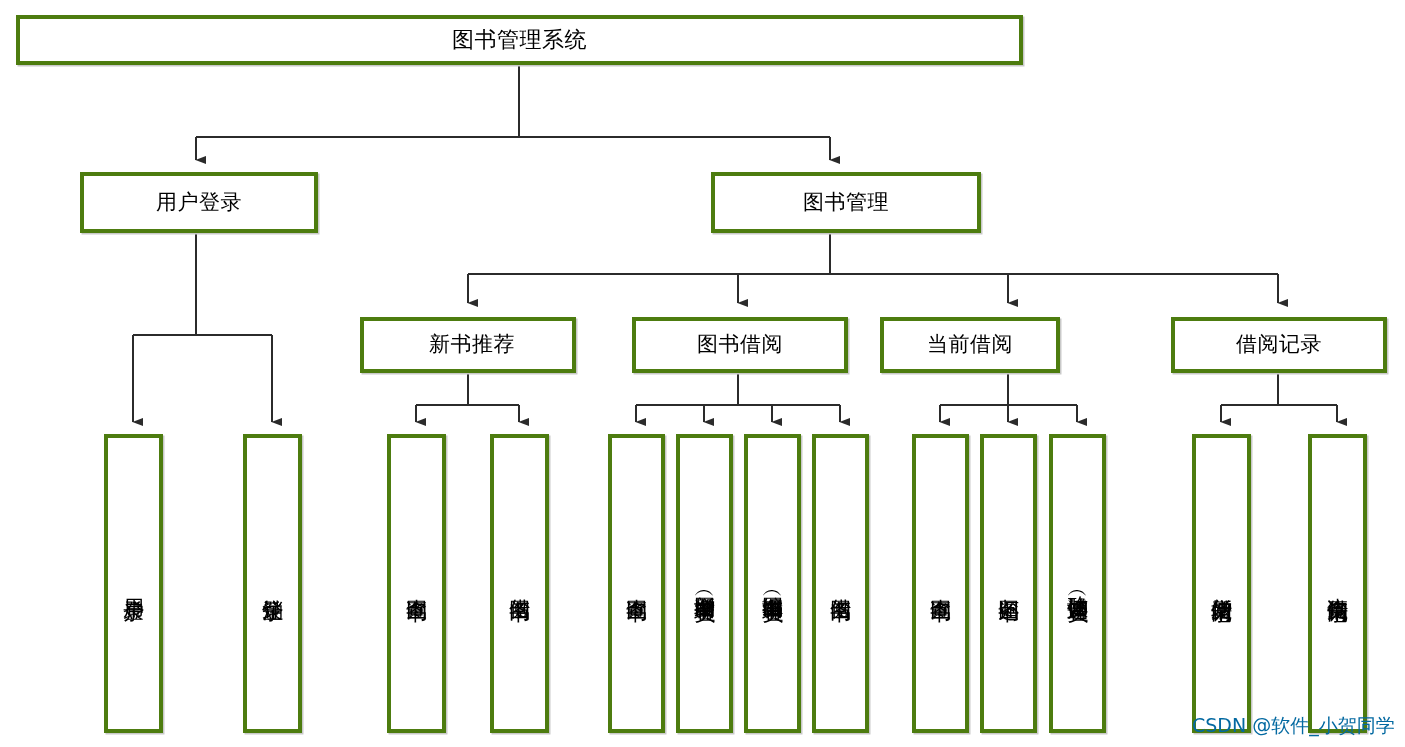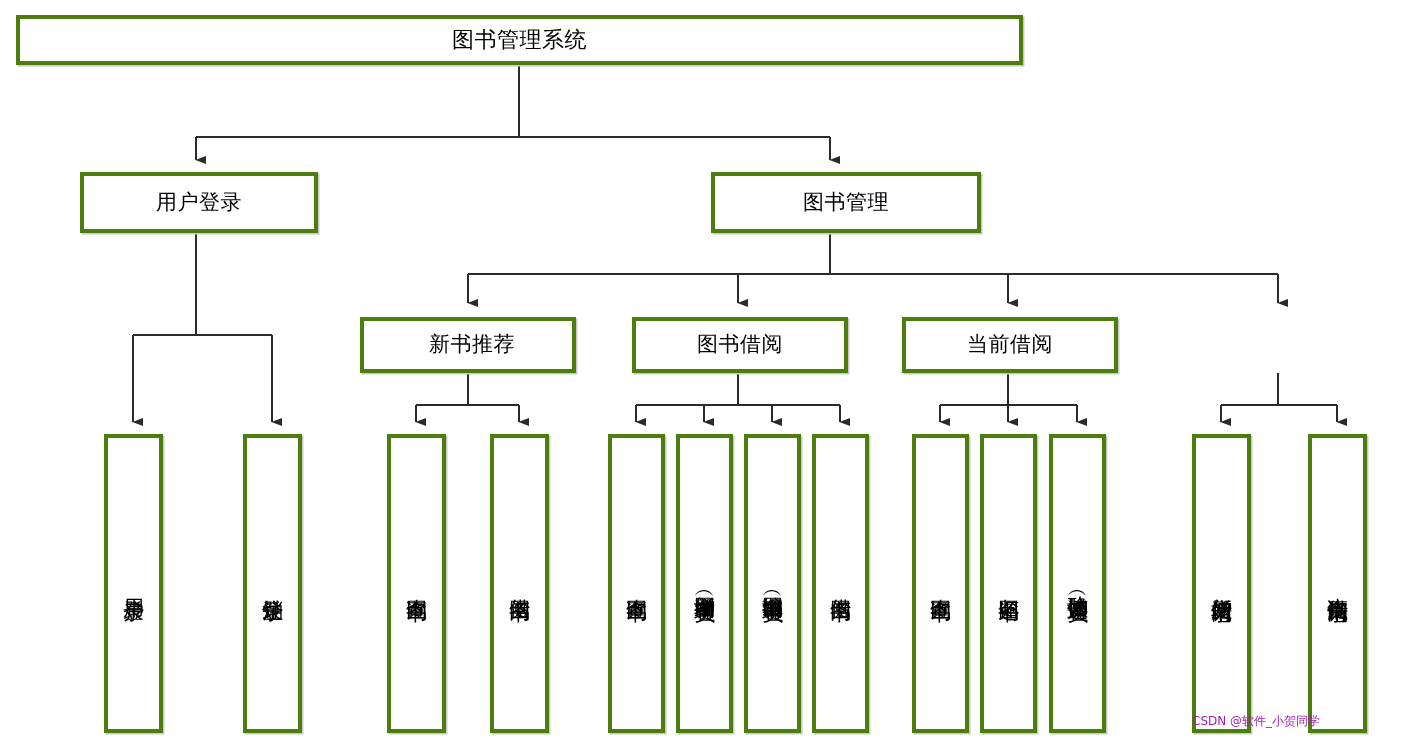--- a/index.html
+++ b/index.html
@@ -64,22 +64,22 @@
     font-size: 21px;
     line-height: 1.06;
     letter-spacing: 1px;
     white-space: nowrap;
     max-height: 100%;
   }
   .watermark {
     position: absolute;
     left: 1192px;
     top: 713px;
-    font-size: 12px;
-    color: #a21caf;
+    font-size: 19px;
+    color: #0369a1;
     white-space: nowrap;
     z-index: 5;
     font-family: "DejaVu Sans", "Liberation Sans", sans-serif;
   }
 </style>
 </head>
 <body>
 
 <div id="diagram-root">
 
@@ -145,22 +145,25 @@
   <div class="node horiz" style="left:711px; top:172px; width:270px; height:61px;">
     <span class="node-label">图书管理</span>
   </div>
 
   <div class="node horiz" style="left:360px; top:317px; width:216px; height:56px;padding-left:8px;">
     <span class="node-label">新书推荐</span>
   </div>
   <div class="node horiz" style="left:632px; top:317px; width:216px; height:56px;">
     <span class="node-label">图书借阅</span>
   </div>
-  <div class="node horiz" style="left:902px; top:317px; width:216px; height:56px;justify-content:center;">
+  <div class="node horiz" style="left:880px; top:317px; width:180px; height:56px;justify-content:center;">
     <span class="node-label">当前借阅</span>
+  </div>
+  <div class="node horiz" style="left:1171px; top:317px; width:216px; height:56px;">
+    <span class="node-label">借阅记录</span>
   </div>
 
   <div class="node vert" style="left:104px; top:434px; width:59px; height:299px;">
     <span class="node-label">用户登录</span>
   </div>
   <div class="node vert" style="left:243px; top:434px; width:59px; height:299px;">
     <span class="node-label">注销登录</span>
   </div>
 
   <div class="node vert" style="left:387px; top:434px; width:59px; height:299px;">

